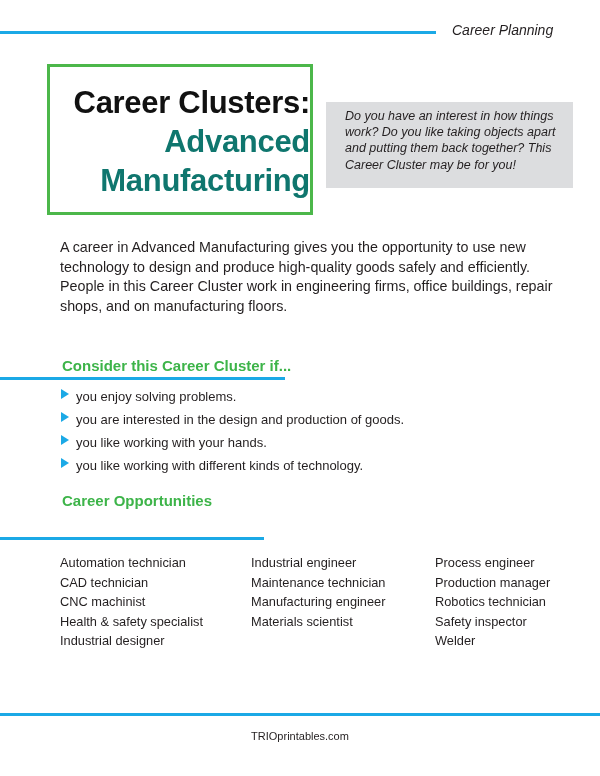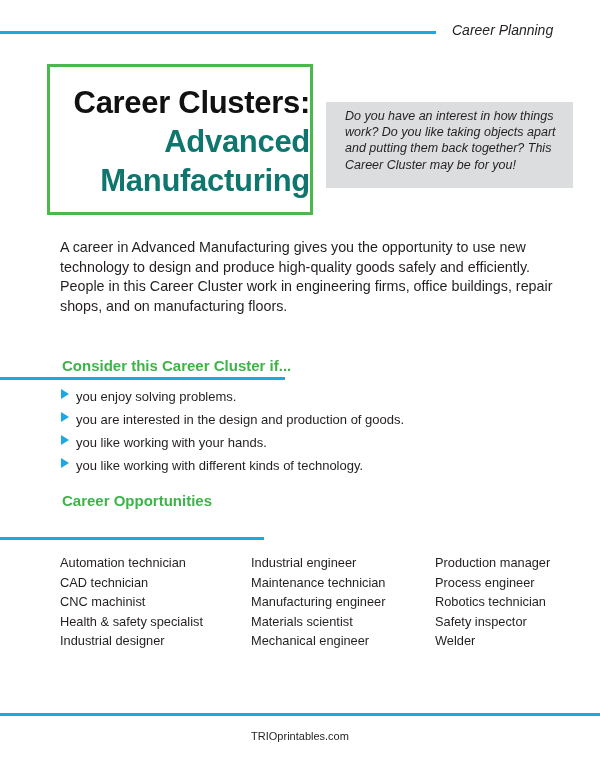--- a/index.html
+++ b/index.html
@@ -88,24 +88,23 @@
   <li>CAD technician</li>
   <li>CNC machinist</li>
   <li>Health &amp; safety specialist</li>
   <li>Industrial designer</li>
 </ul>
 <ul class="col" style="left:251px;">
   <li>Industrial engineer</li>
   <li>Maintenance technician</li>
   <li>Manufacturing engineer</li>
   <li>Materials scientist</li>
-  <li>Mechanical engineer</li>
 </ul>
 <ul class="col" style="left:435px;">
+  <li>Process engineer</li>
   <li>Production manager</li>
-  <li>Process engineer</li>
   <li>Robotics technician</li>
   <li>Safety inspector</li>
   <li>Welder</li>
 </ul>
 
 <div class="hline" style="left:0; top:713px; width:600px;"></div>
 <div class="footer">TRIOprintables.com</div>
 
 </body></html>

